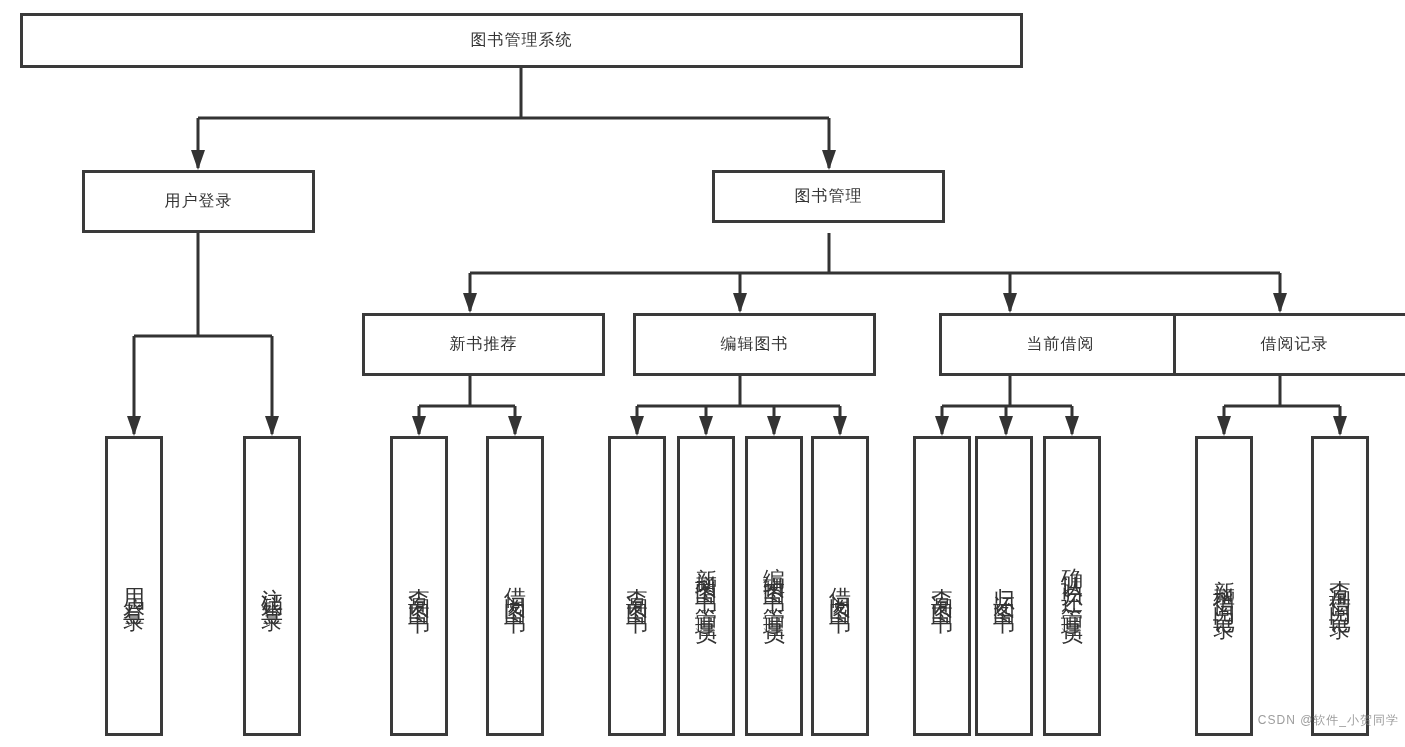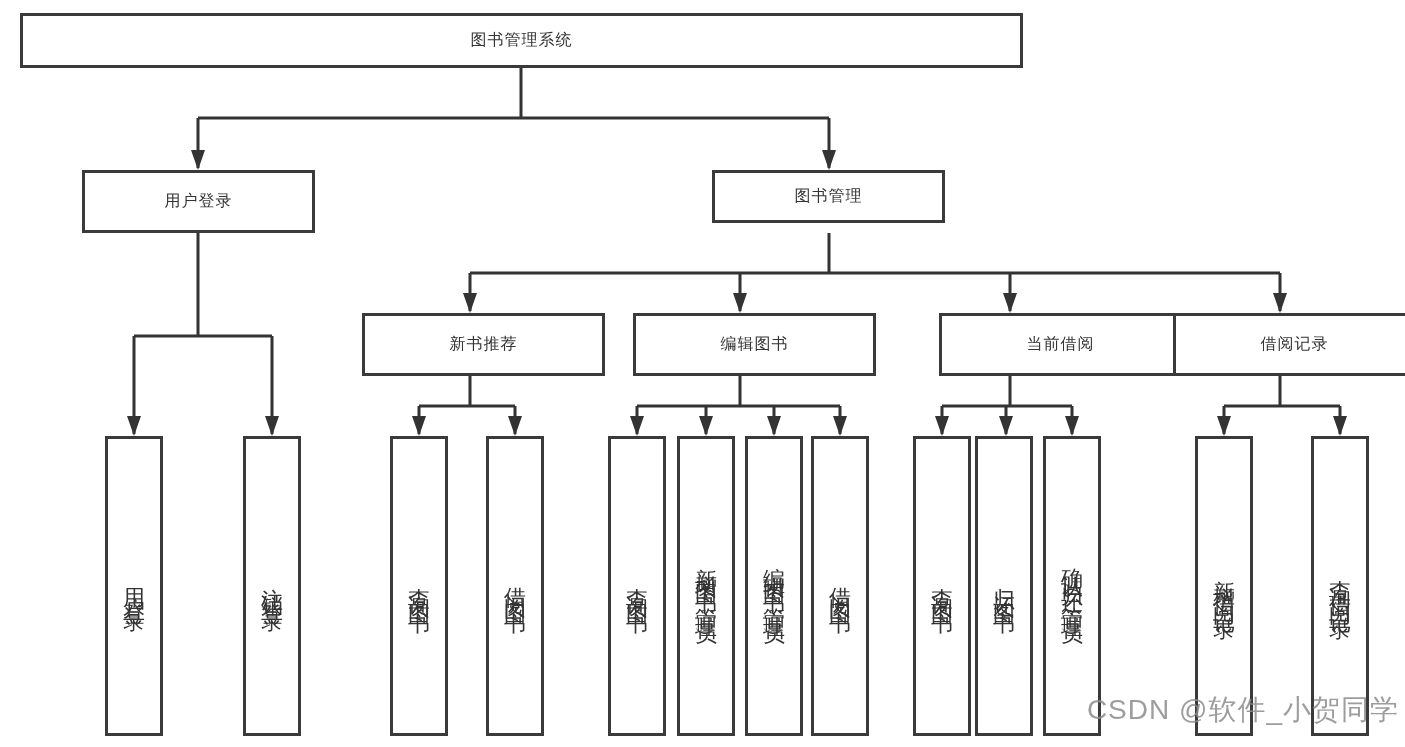--- a/index.html
+++ b/index.html
@@ -80,23 +80,23 @@
   .leaf.c7  { left: 745px;  }
   .leaf.c8  { left: 811px;  }
   .leaf.c9  { left: 913px;  }
   .leaf.c10 { left: 975px;  }
   .leaf.c11 { left: 1043px; }
   .leaf.c12 { left: 1195px; }
   .leaf.c13 { left: 1311px; }
   .watermark {
     position: absolute;
     right: 6px;
-    top: 691px;
+    top: 712px;
     z-index: 3;
-    font-size: 28px;
+    font-size: 12px;
     color: rgba(140, 140, 140, 0.85);
     letter-spacing: 1px;
     white-space: nowrap;
   }
 </style>
 </head>
 <body>
 
 <div class="stage">
 

